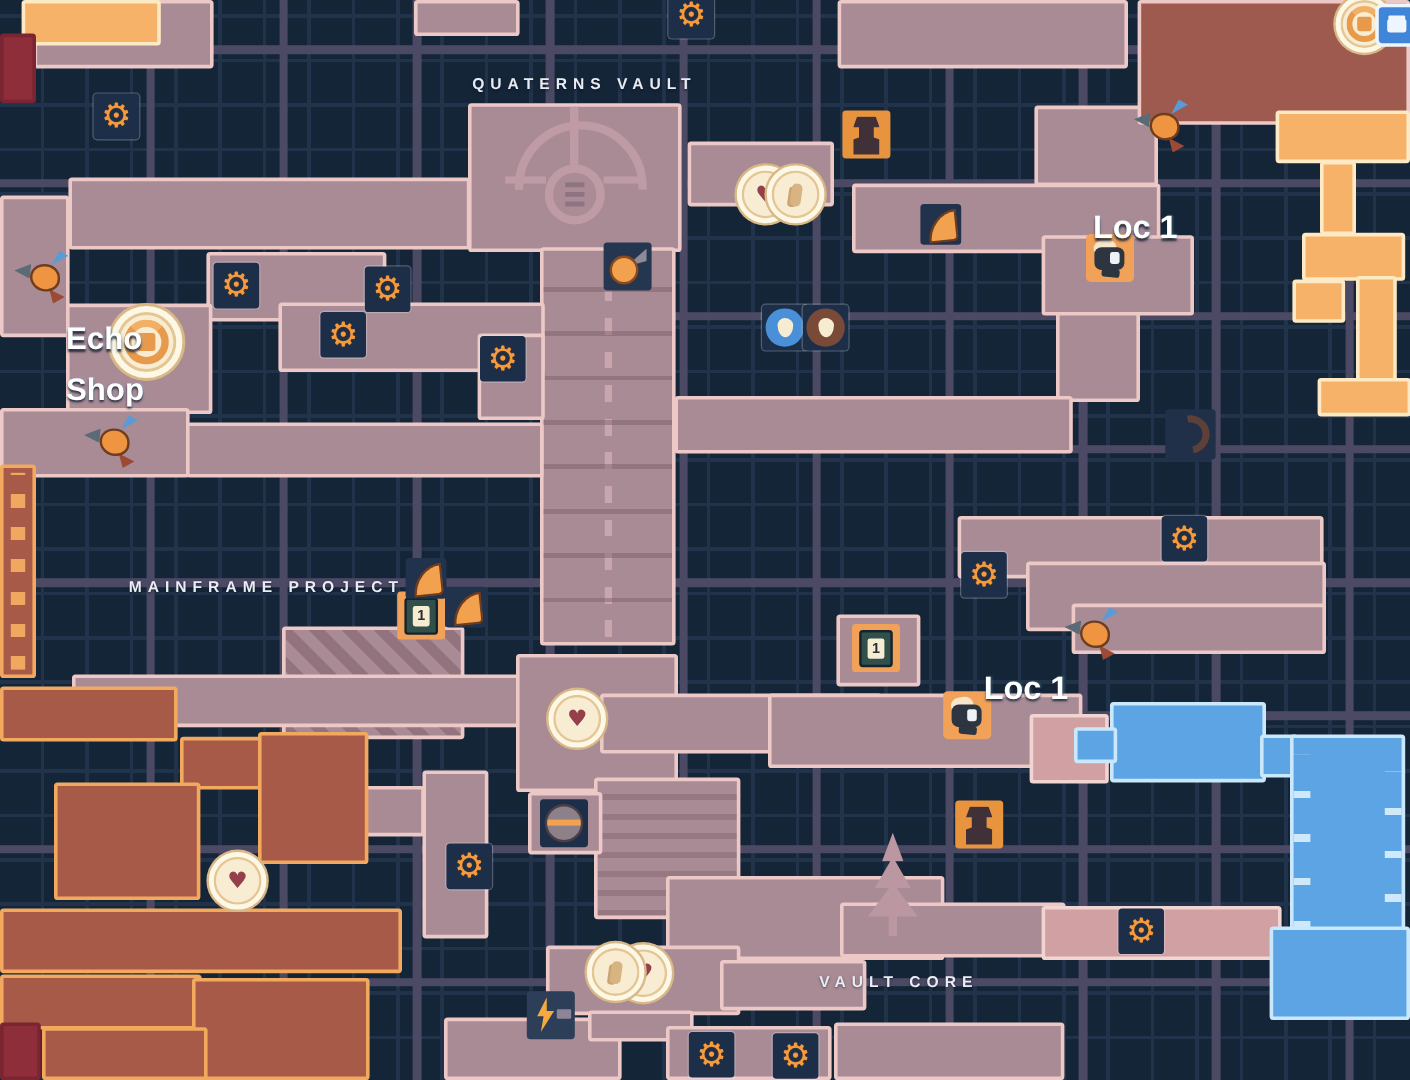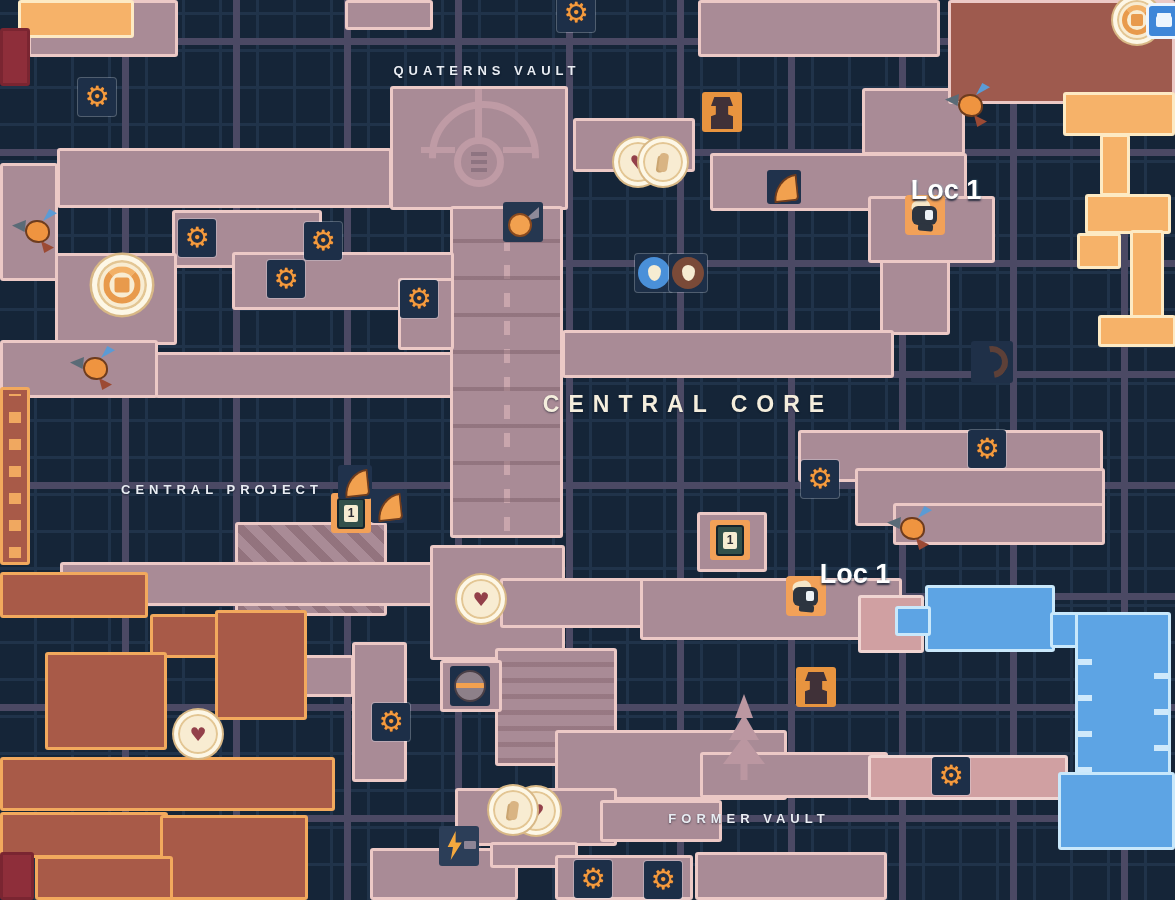--- a/index.html
+++ b/index.html
@@ -442,18 +442,18 @@
     </div>
     <div class="decor" style="left: 744px; top: 737px;">
       <div class="antenna">
         <i class="ant-t ant-t1"></i>
         <i class="ant-t ant-t2"></i>
         <i class="ant-t ant-t3"></i>
         <i class="ant-stem"></i>
       </div>
     </div>
     <div class="zone-label" style="left: 487px; top: 70px;">QUATERNS VAULT</div>
-    <div class="zone-label zone-large" style="left: 688px; top: 404px;">CENTRAL CORE</div>
-    <div class="zone-label" style="left: 222px; top: 489px;">CENTRAL PROJECT</div>
-    <div class="zone-label" style="left: 749px; top: 818px;">FORMER VAULT</div>
+    <div class="zone-label" style="left: 222px; top: 489px;">MAINFRAME PROJECT</div>
+    <div class="zone-label" style="left: 749px; top: 818px;">VAULT CORE</div>
     <div class="annot" style="left: 946px; top: 190px;">Loc 1</div>
     <div class="annot" style="left: 855px; top: 574px;">Loc 1</div>
+    <div class="annot block" style="left: 55px; top: 262px;">Echo Shop</div>
   </div>
 
 </body></html>

